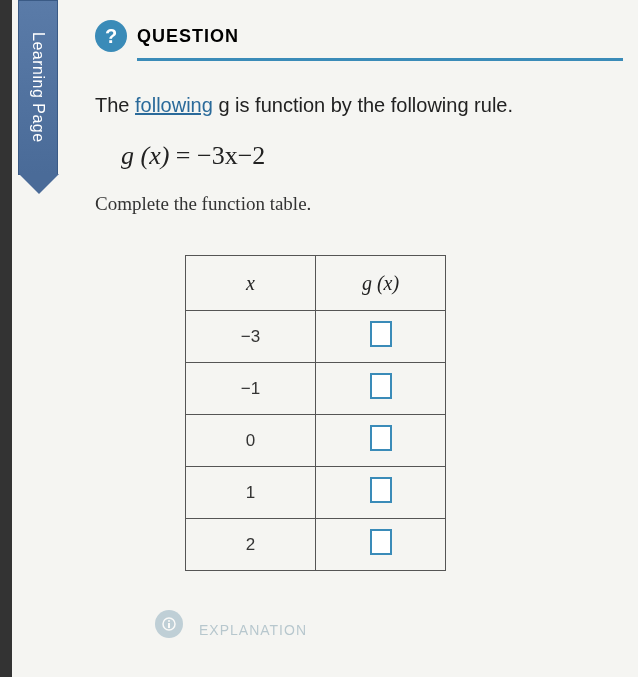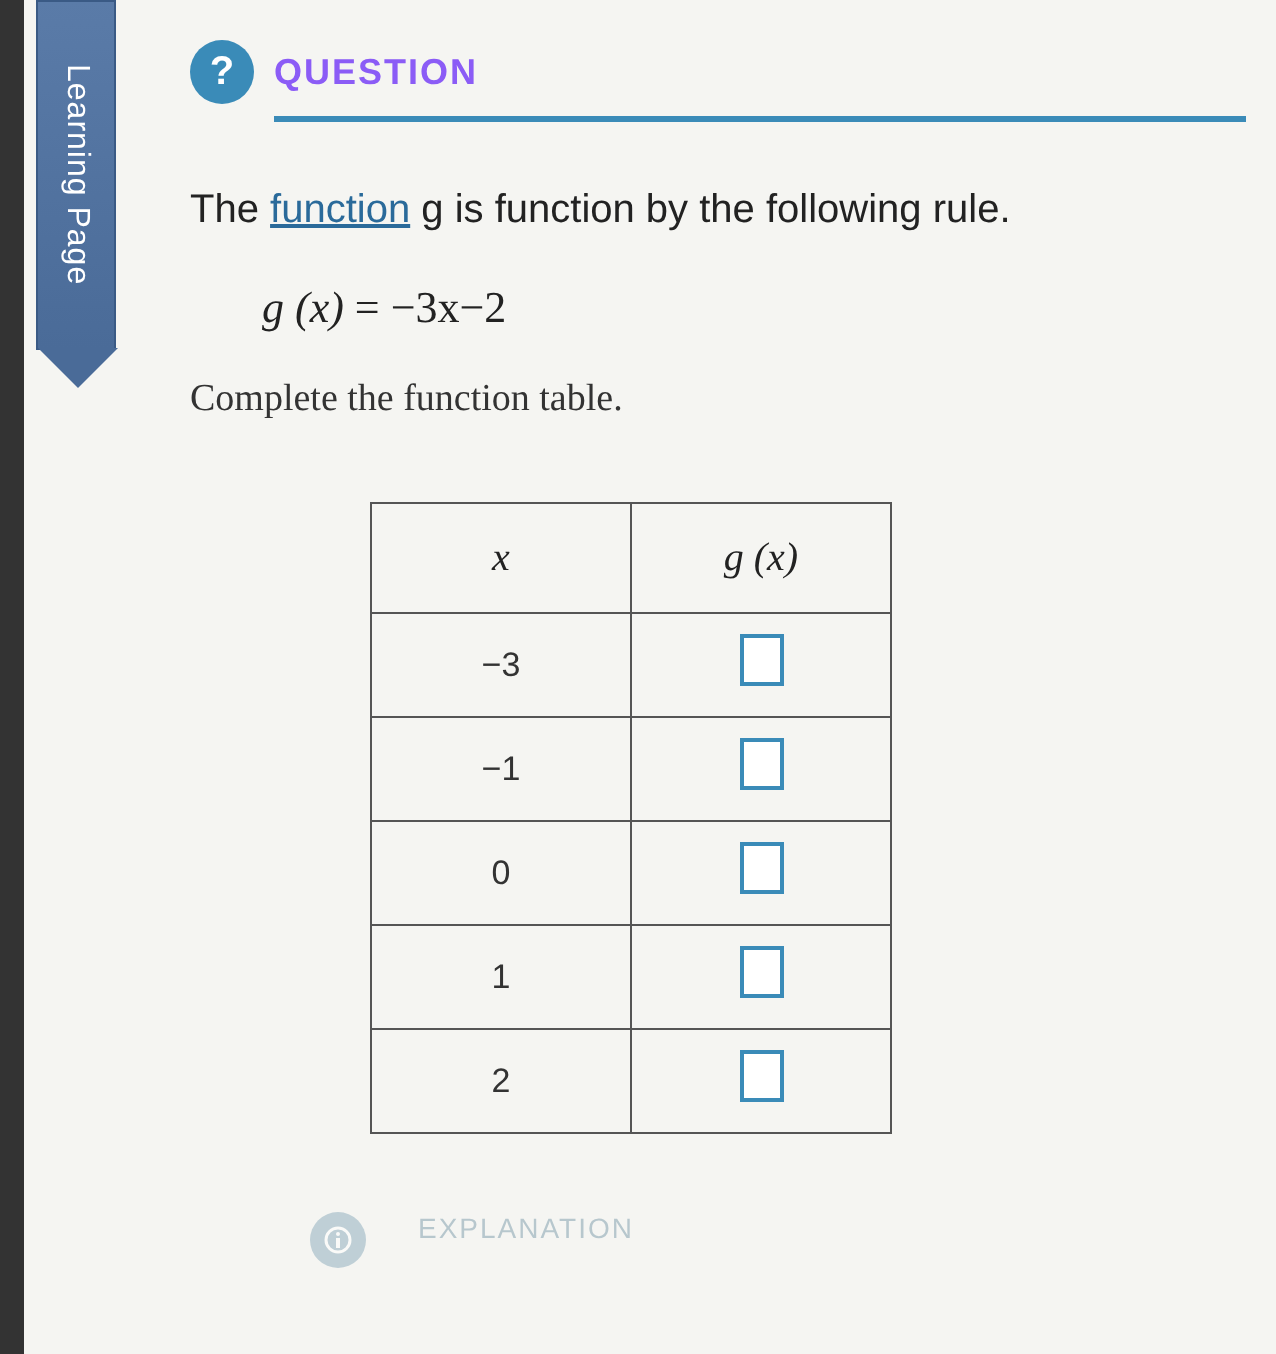--- a/index.html
+++ b/index.html
@@ -64,21 +64,21 @@
       border-radius: 50%;
       background: #3a8bb8;
       color: white;
       display: flex;
       align-items: center;
       justify-content: center;
       font-size: 20px;
       font-weight: bold;
     }
     .question-label {
-      color: #8b5cf6;
+      color: #000000;
       font-size: 18px;
       font-weight: 600;
       letter-spacing: 1px;
     }
     .header-underline {
       height: 3px;
       background: #3a8bb8;
       margin-left: 42px;
       margin-bottom: 30px;
     }
@@ -87,23 +87,23 @@
       color: #222;
       margin-bottom: 22px;
       line-height: 1.4;
     }
     .function-link {
       color: #2a6a9a;
       text-decoration: underline;
     }
     .equation {
       font-family: 'Times New Roman', Times, serif;
-      font-size: 22px;
+      font-size: 26px;
       color: #222;
-      margin-left: 36px;
+      margin-left: 26px;
       margin-bottom: 22px;
       font-style: italic;
     }
     .equation .num {
       font-style: normal;
     }
     .instruction {
       font-size: 19px;
       color: #333;
       margin-bottom: 40px;
@@ -137,22 +137,22 @@
     }
     .input-box {
       display: inline-block;
       width: 22px;
       height: 26px;
       border: 2px solid #3a8bb8;
       background: white;
     }
     .explanation-section {
       display: flex;
-      align-items: flex-start;
-      gap: 26px;
+      align-items: flex-end;
+      gap: 16px;
       margin-left: 60px;
       opacity: 0.5;
       margin-top: 39px;
     }
     .explanation-icon {
       width: 28px;
       height: 28px;
       border-radius: 50%;
       background: #8aaabb;
       display: flex;
@@ -188,21 +188,21 @@
 
   <div class="question-header">
     <div class="question-icon">
       <span>?</span>
     </div>
     <span class="question-label">QUESTION</span>
   </div>
   <div class="header-underline"></div>
 
   <p class="problem-text">
-    <span>The </span><a href="#" class="function-link">function</a><span> g is function by the following rule.</span>
+    <span>The </span><a href="#" class="function-link">following</a><span> g is function by the following rule.</span>
   </p>
 
   <p class="equation">
     <span>g (x)</span><span class="num"> = </span><span class="num">−3x−2</span>
   </p>
 
   <p class="instruction">Complete the function table.</p>
 
   <table class="function-table">
     <tbody>

